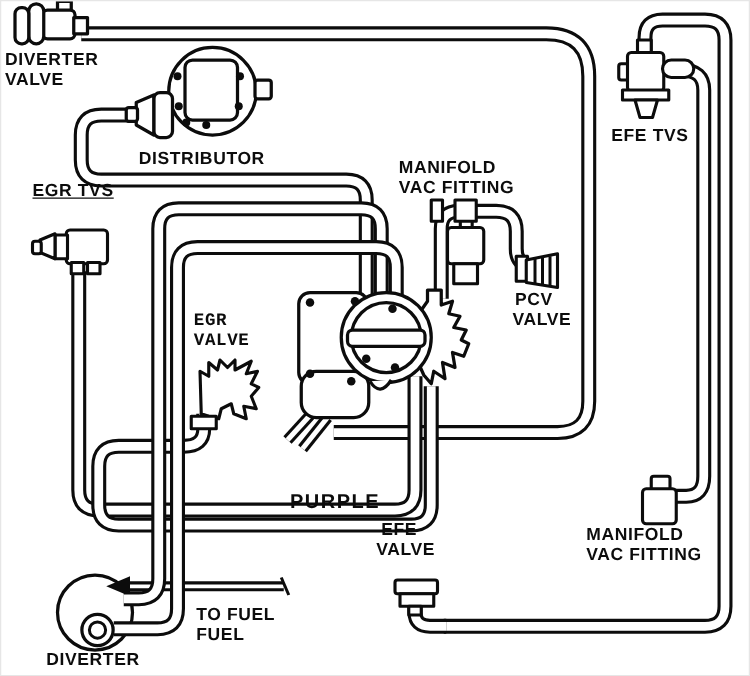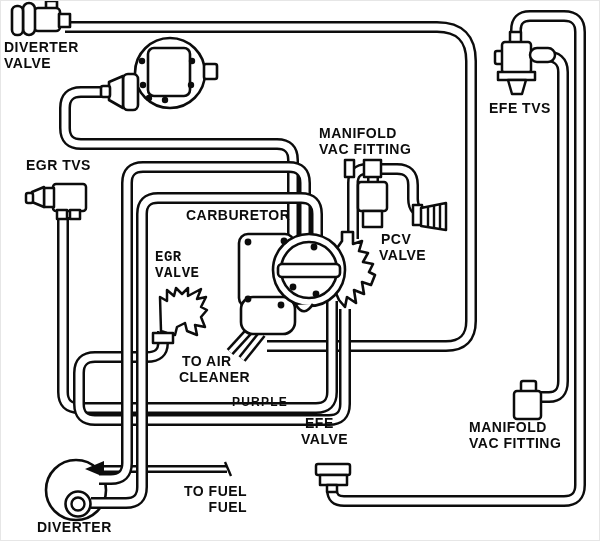--- a/index.html
+++ b/index.html
@@ -6,21 +6,21 @@
   .stage{
     position:relative;width:600px;height:541px;background:#ffffff;
     font-family:"Liberation Sans", sans-serif;overflow:hidden;
     border:1px solid #e6e6e6;box-sizing:border-box;
   }
   .stage svg{position:absolute;left:0;top:0;}
   .lbl{
     position:absolute;font-weight:bold;font-size:14px;line-height:16px;
     letter-spacing:0.5px;color:#0c0c0c;white-space:pre;user-select:none;
   }
-  .lbl.small{font-size:12px;letter-spacing:1.2px;text-align:right;}
+  .lbl.small{font-size:16px;letter-spacing:1.2px;text-align:right;}
 </style>
 </head>
 <body>
 
 <div class="stage">
 
 <svg width="600" height="541" viewBox="0 0 600 541">
   <g stroke-linejoin="round" stroke-linecap="butt">
 
     <path d="M 64 26 H 436 Q 470 26 470 60 V 320 Q 470 345 445 345 H 266" fill="none" stroke="#0c0c0c" stroke-width="12"></path>
@@ -163,26 +163,25 @@
     <g fill="#ffffff" stroke="#0c0c0c" stroke-width="2.5">
       <rect x="315" y="463" width="34" height="11" rx="2"></rect>
       <rect x="319" y="474" width="27" height="10"></rect>
       <rect x="326" y="484" width="10" height="7"></rect>
     </g>
 
   </g>
 </svg>
 
 <div class="lbl" style="left:3px;top:38px;"><span>DIVERTER</span><br><span>VALVE</span></div>
-<div class="lbl" style="left:25px;top:156px;"><span>EGR TVS</span></div>
+<div class="lbl" style="left:110px;top:117px;"><span>DISTRIBUTOR</span></div>
+<div class="lbl" style="left:25px;top:143px;text-decoration:underline;"><span>EGR TVS</span></div>
 <div class="lbl" style="left:318px;top:124px;"><span>MANIFOLD</span><br><span>VAC FITTING</span></div>
-<div class="lbl" style="left:185px;top:206px;"><span>CARBURETOR</span></div>
-<div class="lbl" style="left:380px;top:230px;"><span>PCV</span><br><span style="margin-left:-2px">VALVE</span></div>
+<div class="lbl" style="left:411px;top:230px;"><span>PCV</span><br><span style="margin-left:-2px">VALVE</span></div>
 <div class="lbl" style="left:488px;top:99px;"><span>EFE TVS</span></div>
 <div class="lbl" style="left:154px;top:248px;font-family:Liberation Mono, monospace;"><span>EGR</span><br><span>VALVE</span></div>
-<div class="lbl" style="left:181px;top:352px;"><span>TO AIR</span><br><span style="margin-left:-3px">CLEANER</span></div>
 <div class="lbl small" style="left:231px;top:393px;"><span>PURPLE</span></div>
 <div class="lbl" style="left:304px;top:414px;"><span>EFE</span><br><span style="margin-left:-4px">VALVE</span></div>
 <div class="lbl" style="left:468px;top:418px;"><span>MANIFOLD</span><br><span>VAC FITTING</span></div>
-<div class="lbl" style="left:183px;top:482px;text-align:right;"><span>TO FUEL</span><br><span>FUEL</span></div>
+<div class="lbl" style="left:156px;top:482px;"><span>TO FUEL</span><br><span>FUEL</span></div>
 <div class="lbl" style="left:36px;top:518px;"><span>DIVERTER</span></div>
 
 </div>
 
 </body></html>

